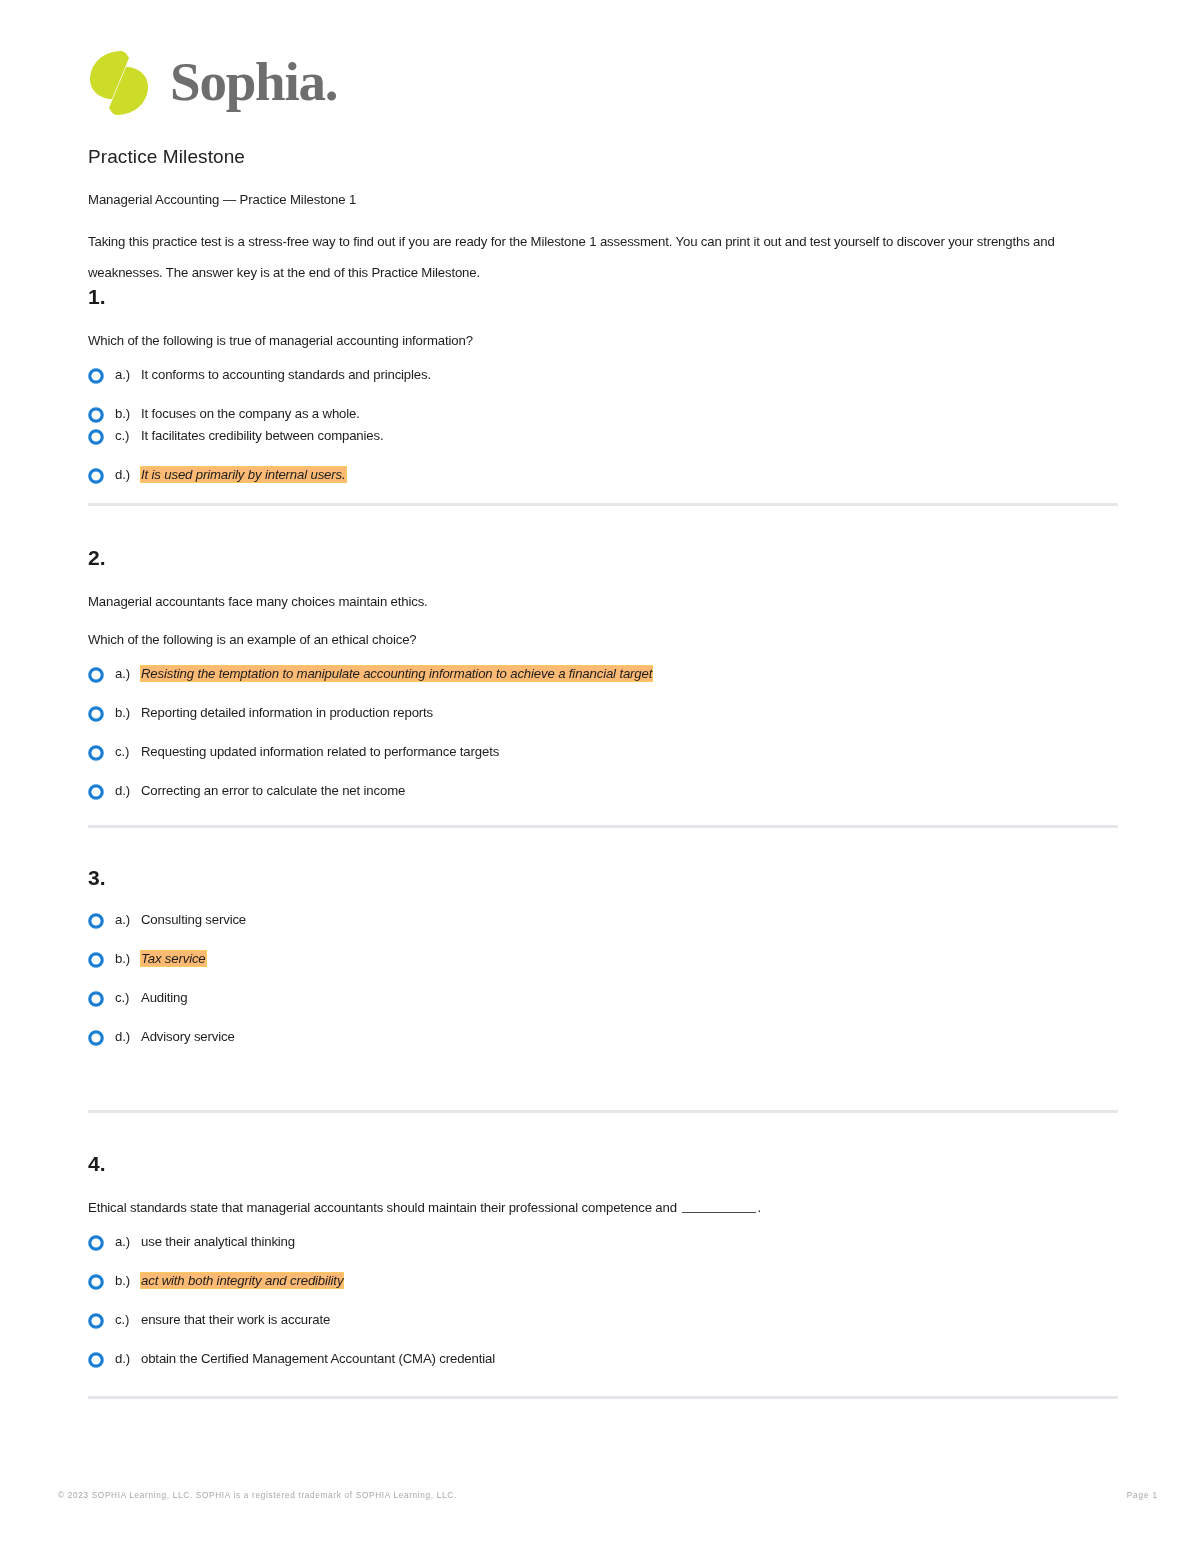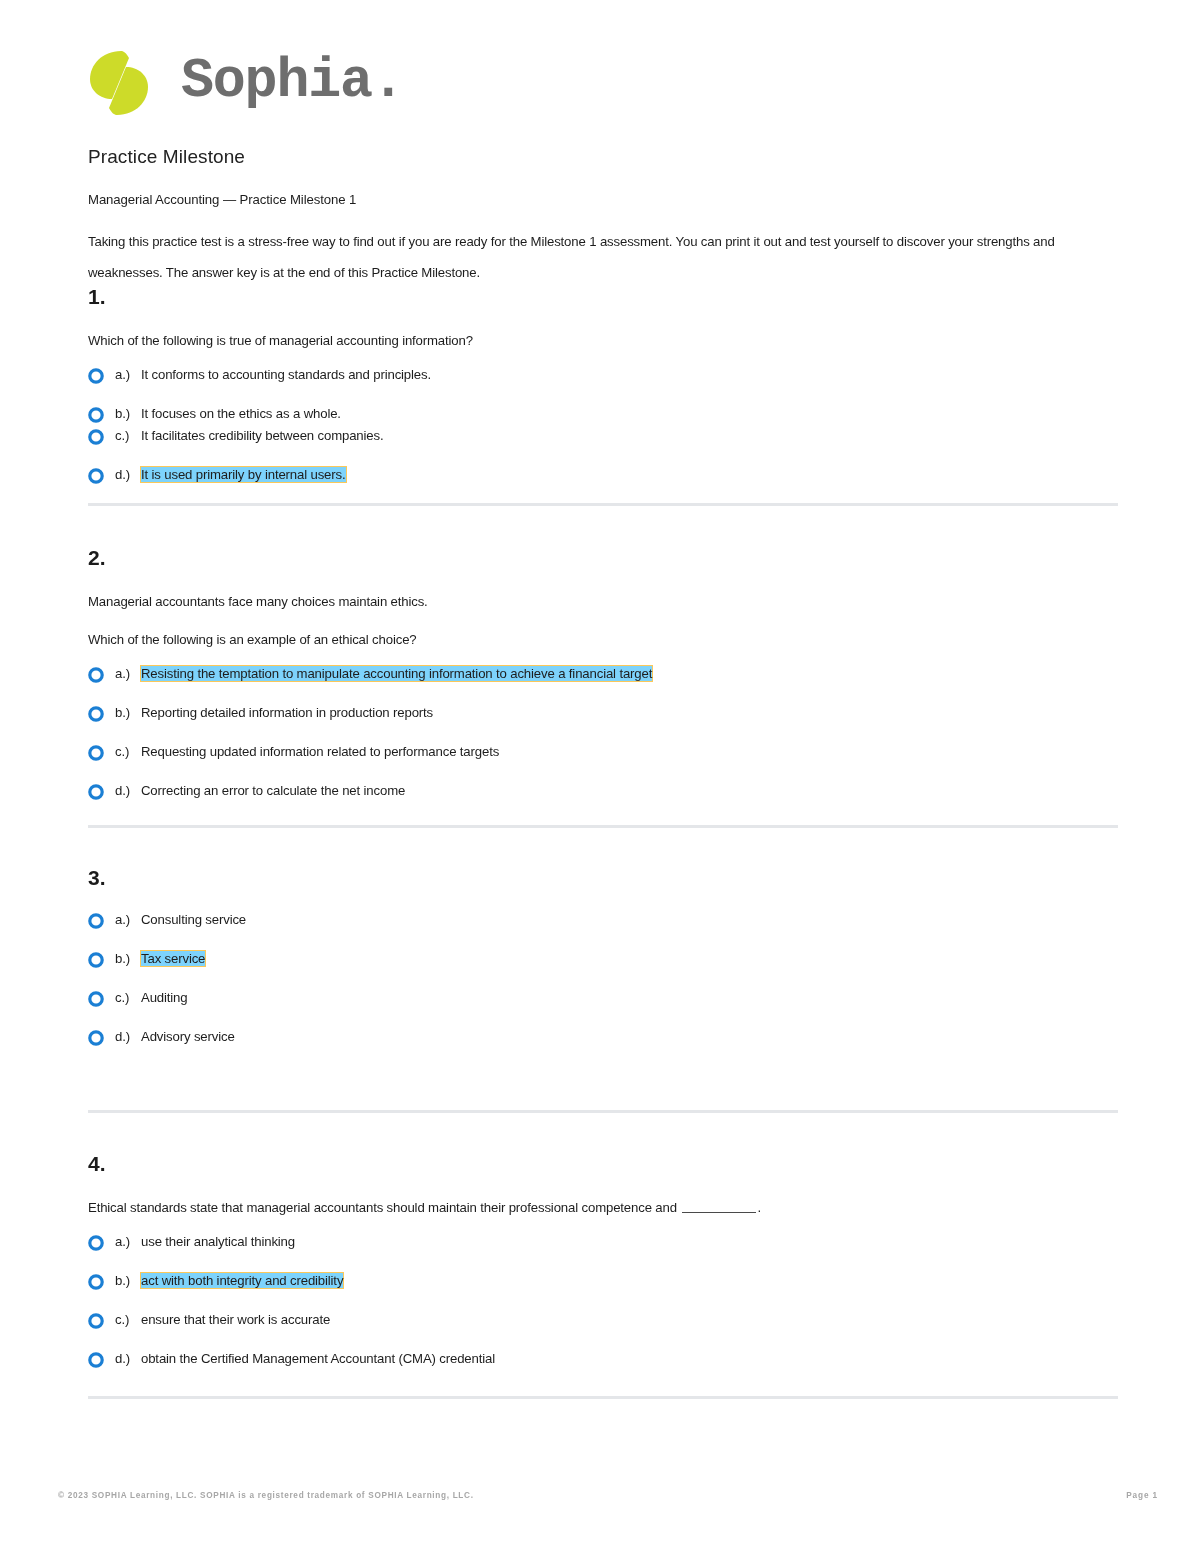--- a/index.html
+++ b/index.html
@@ -33,26 +33,26 @@
     height: 76px;
   }
   .logo-mark {
     width: 62px;
     height: 76px;
     position: relative;
     flex: 0 0 auto;
   }
   .logo-mark svg { display: block; }
   .logo-word {
-    font-family: Liberation Mono, monospace;
+    font-family: Liberation Serif, serif;
     font-weight: bold;
     font-size: 55px;
     letter-spacing: -1.2px;
     color: #6e6e6e;
-    margin-left: 31px;
+    margin-left: 20px;
     line-height: 1;
     padding-bottom: 4px;
   }
 
   
   .doc-title {
     position: absolute;
     left: 88px;
     top: 146px;
     font-size: 19px;
@@ -122,22 +122,23 @@
   .opt-letter {
     flex: 0 0 auto;
     width: 26px;
     margin-left: 11px;
     color: #1d1d1d;
   }
   .opt-text {
     display: inline;
   }
   .opt-text.hl {
-    background: #7dd3fc;
+    background: #fdba74;
     box-shadow: 0 0 0 1px #fbc85a;
+    font-style: italic;
   }
   .blank-line {
     display: inline-block;
     width: 74px;
     border-bottom: 1.3px solid #4a4a4a;
     margin: 0 1px -1px 2px;
   }
 
   
   .divider {
@@ -153,21 +154,21 @@
     position: absolute;
     left: 58px;
     right: 42px;
     top: 1491px;
     display: flex;
     justify-content: space-between;
     align-items: center;
     font-size: 8.2px;
     letter-spacing: 0.7px;
     color: #a7a7a7;
-    font-weight: bold;
+    font-weight: normal;
   }
   .footer-page { letter-spacing: 0.9px; }
 </style>
 </head>
 <body>
 
 <div class="page">
 
   <div class="logo-block">
     <div class="logo-mark">
@@ -196,21 +197,21 @@
         <span class="opt-letter">a.)</span>
         <span class="opt-text">It conforms to accounting standards and principles.</span>
       </div>
       <div class="option snug">
         <span class="radio-icon">
           <svg width="16" height="16" viewBox="0 0 16 16">
               <circle cx="8" cy="8" r="6.2" fill="none" stroke="#1b7fd4" stroke-width="3.2"></circle>
             </svg>
         </span>
         <span class="opt-letter">b.)</span>
-        <span class="opt-text">It focuses on the ethics as a whole.</span>
+        <span class="opt-text">It focuses on the company as a whole.</span>
       </div>
       <div class="option">
         <span class="radio-icon">
           <svg width="16" height="16" viewBox="0 0 16 16">
               <circle cx="8" cy="8" r="6.2" fill="none" stroke="#1b7fd4" stroke-width="3.2"></circle>
             </svg>
         </span>
         <span class="opt-letter">c.)</span>
         <span class="opt-text">It facilitates credibility between companies.</span>
       </div>

